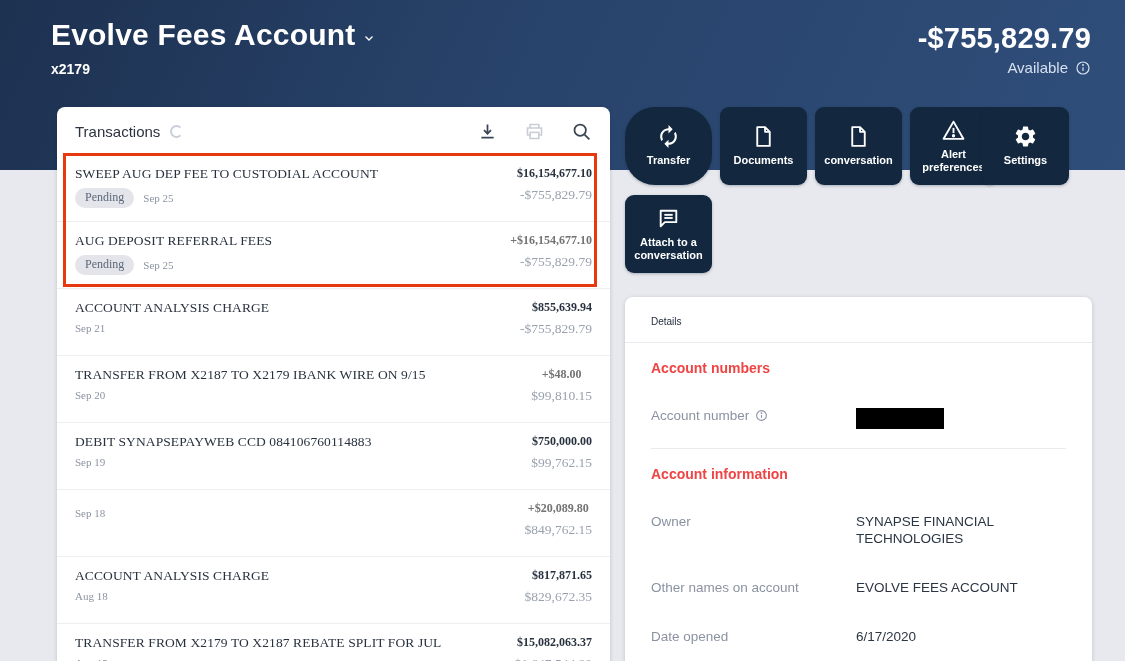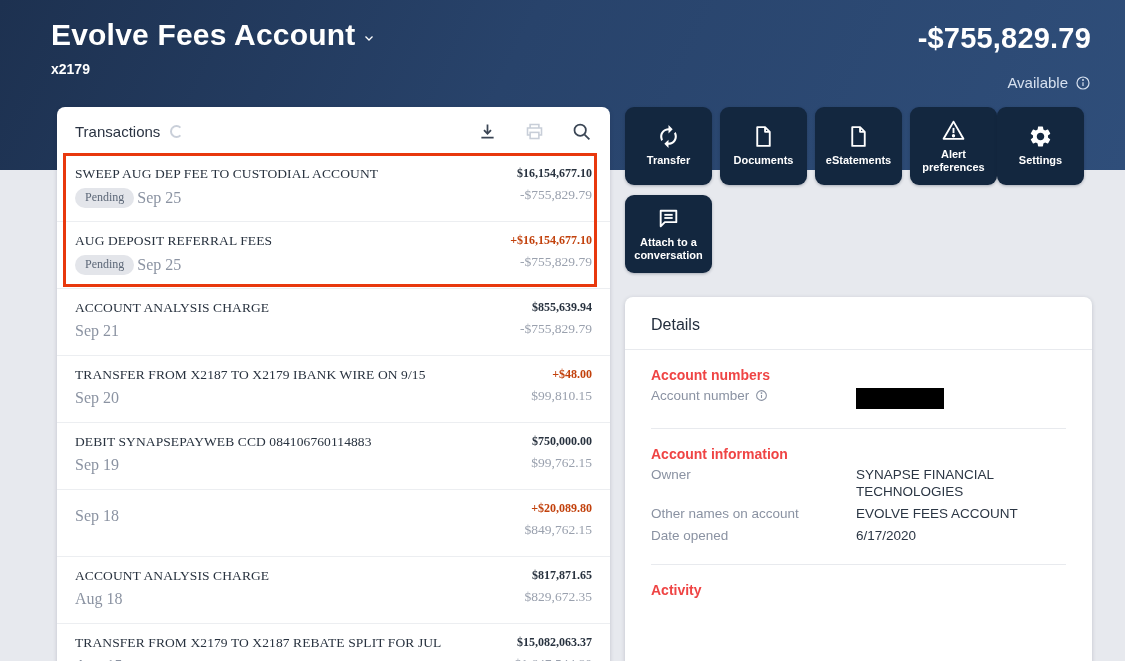--- a/index.html
+++ b/index.html
@@ -7,60 +7,60 @@
               font-family:"Liberation Sans", sans-serif; }
 
   
   .hero { position:absolute; left:0; top:0; width:1125px; height:170px;
           background:linear-gradient(115deg,#1d3150 0%,#28436b 45%,#2f4e7a 100%); }
   .hero-left { position:absolute; left:51px; top:18px; color:#fff; }
   .acct-title { font-size:30px; font-weight:bold; letter-spacing:.2px; display:flex; align-items:center; gap:8px; cursor:pointer; }
   .acct-mask { font-size:14px; margin-top:9px; font-weight:700; }
   .hero-right { position:absolute; right:34px; top:22px; text-align:right; color:#fff; }
   .balance { font-size:29px; font-weight:bold; letter-spacing:.2px; }
-  .avail { margin-top:19px; font-size:15px; color:#d6e0ef; display:flex; justify-content:flex-end; align-items:center; gap:7px; }
+  .avail { margin-top:4px; font-size:15px; color:#d6e0ef; display:flex; justify-content:flex-end; align-items:center; gap:7px; }
 
   
   .tx-panel { position:absolute; left:57px; top:107px; width:553px; height:620px;
               background:#fff; border-radius:8px; box-shadow:0 1px 4px rgba(30,40,60,.18); }
   .tx-head { height:48px; display:flex; align-items:center; padding:0 18px; gap:10px; }
   .tx-title { font-size:15px; font-weight:500; color:#2a3342; }
   .spinner { width:13px; height:13px; border-radius:50%; border:2px solid #c9cfd9; border-right-color:transparent; }
   .tx-head .grow { flex:1; }
   .hicon { width:21px; height:21px; color:#3a4554; cursor:pointer; margin-left:16px; }
   .hicon.disabled { color:#c8ced8; cursor:default; }
   .tx-row { height:67px; padding:11px 18px 0; display:flex; justify-content:space-between;
             border-bottom:1px solid #eceef1; cursor:pointer; background:#fff;font-family:Liberation Serif, serif; }
   .tx-desc { font-size:13.5px; color:#28323f; letter-spacing:.1px; }
-  .tx-sub { margin-top:6px; display:flex; align-items:center; gap:3px; }
+  .tx-sub { margin-top:6px; display:flex; align-items:center; gap:9px; }
   .badge { background:#e3e5ea; color:#5d6878; font-size:12px; padding:2px 10px 3px; border-radius:10px; }
-  .tx-date { font-size:16px; color:#8b93a2; }
+  .tx-date { font-size:11px; color:#8b93a2; }
   .tx-right { text-align:right; flex-shrink:0; padding-left:12px; }
   .tx-amt { font-size:12px; font-weight:600; color:#28323f; }
-  .tx-amt.pos { color:#c2410c; }
+  .tx-amt.pos { color:#737373;text-align:center; }
   .tx-bal { margin-top:6px; font-size:13.5px; color:#9aa1ae; }
   .highlight-box { position:absolute; left:6px; top:46px; width:534px; height:134px;
                    border:3px solid #e8380d; z-index:3; pointer-events:none; }
 
   
   .actions { position:absolute; left:625px; top:107px; width:467px; }
   .abtn { position:absolute; width:87px; height:78px; background:#13273f; border-radius:9px;
           color:#fff; display:flex; flex-direction:column; align-items:center; justify-content:center;
           gap:5px; cursor:pointer; box-shadow:0 1px 3px rgba(20,30,50,.3); }
   .abtn svg { width:25px; height:25px; }
   .abtn .lbl { font-size:11px; font-weight:bold; line-height:1.2; text-align:center; padding:0 3px; }
 
   
   .details { position:absolute; left:625px; top:297px; width:467px; height:380px;
              background:#fff; border-radius:8px; box-shadow:0 1px 4px rgba(30,40,60,.18); }
-  .d-title { padding:19px 26px 15px; font-size:16px; font-weight:500; color:#232e3d; }
+  .d-title { padding:19px 26px 15px; font-size:10px; font-weight:500; color:#232e3d; }
   .d-hr { border:none; border-top:1px solid #e8eaee; }
   .d-body { padding:0 26px; }
   .d-sec { margin-top:17px; font-size:14px; font-weight:bold; color:#ef4444; }
-  .d-row { display:grid; grid-template-columns:205px 1fr; margin-top:5px; align-items:start; }
+  .d-row { display:grid; grid-template-columns:205px 1fr; margin-top:32px; align-items:start; }
   .d-label { font-size:13.5px; color:#8a92a2; display:flex; align-items:center; gap:6px; }
   .d-val { font-size:13.5px; color:#2b3644; line-height:1.25; }
   .d-val.wrap { max-width:175px; }
   .redacted { width:88px; height:21px; background:#000; }
   .d-hr.inner { margin-top:19px; }
 
   .caret { width:12px; height:12px; margin-top:6px; }
   .iicon { width:16px; height:16px; color:#d6e0ef; }
   .iicon.gray { color:#8a92a2; width:13px; height:13px; }
 </style>
@@ -206,49 +206,49 @@
         </div>
       </div>
     <div class="tx-right">
         <div class="tx-amt">$15,082,063.37</div>
       <div class="tx-bal">$1,647,544.80</div>
       </div>
   </div>
 </div>
 
 <div class="actions">
-  <div class="abtn" style="left:0; top:0;">
+  <div class="abtn" style="left:0; top:0;border-radius:30px;">
     <svg viewBox="0 0 24 24" fill="#fff">
         <path d="M12 6v3l4-4-4-4v3c-4.42 0-8 3.58-8 8 0 1.57.46 3.03 1.24 4.26L6.7 14.8c-.45-.83-.7-1.79-.7-2.8 0-3.31 2.69-6 6-6zm6.76 1.74L17.3 9.2c.44.84.7 1.79.7 2.8 0 3.31-2.69 6-6 6v-3l-4 4 4 4v-3c4.42 0 8-3.58 8-8 0-1.57-.46-3.03-1.24-4.26z"></path>
       </svg>
     <span class="lbl">Transfer</span>
   </div>
   <div class="abtn" style="left:95px; top:0;">
     <svg viewBox="0 0 24 24" fill="none" stroke="#fff" stroke-width="1.8" stroke-linejoin="round">
         <path d="M13.5 3H6v18h12V7.5z"></path>
         <path d="M13.5 3v4.5H18"></path>
       </svg>
     <span class="lbl">Documents</span>
   </div>
   <div class="abtn" style="left:190px; top:0;">
     <svg viewBox="0 0 24 24" fill="none" stroke="#fff" stroke-width="1.8" stroke-linejoin="round">
         <path d="M13.5 3H6v18h12V7.5z"></path>
         <path d="M13.5 3v4.5H18"></path>
       </svg>
-    <span class="lbl">eStatements</span>
+    <span class="lbl">conversation</span>
   </div>
   <div class="abtn" style="left:285px; top:0;">
     <svg viewBox="0 0 24 24" fill="none" stroke="#fff" stroke-width="1.8" stroke-linejoin="round">
         <path d="M12 3.5L21.5 20h-19z"></path>
         <line x1="12" y1="9.5" x2="12" y2="14.5"></line>
         <circle cx="12" cy="17" r="0.7" fill="#fff"></circle>
       </svg>
     <span class="lbl">Alert preferences</span>
   </div>
-  <div class="abtn" style="left:372px; top:0;">
+  <div class="abtn" style="left:357px; top:0;">
     <svg viewBox="0 0 24 24" fill="#fff">
         <path d="M19.14 12.94c.04-.3.06-.61.06-.94 0-.32-.02-.64-.07-.94l2.03-1.58a.49.49 0 0 0 .12-.61l-1.92-3.32a.49.49 0 0 0-.59-.22l-2.39.96c-.5-.38-1.03-.7-1.62-.94l-.36-2.54a.484.484 0 0 0-.48-.41h-3.84c-.24 0-.43.17-.47.41L9.25 5.35c-.59.24-1.13.57-1.62.94L5.24 5.33a.49.49 0 0 0-.59.22L2.74 8.87c-.12.21-.08.47.12.61l2.03 1.58c-.05.3-.09.63-.09.94s.02.64.07.94l-2.03 1.58a.49.49 0 0 0-.12.61l1.92 3.32c.12.22.37.29.59.22l2.39-.96c.5.38 1.03.7 1.62.94l.36 2.54c.05.24.24.41.48.41h3.84c.24 0 .44-.17.47-.41l.36-2.54c.59-.24 1.13-.56 1.62-.94l2.39.96c.22.08.47 0 .59-.22l1.92-3.32c.12-.22.07-.47-.12-.61l-2.01-1.58zM12 15.6c-1.98 0-3.6-1.62-3.6-3.6s1.62-3.6 3.6-3.6 3.6 1.62 3.6 3.6-1.62 3.6-3.6 3.6z"></path>
       </svg>
     <span class="lbl">Settings</span>
   </div>
   <div class="abtn" style="left:0; top:88px;">
     <svg viewBox="0 0 24 24" fill="none" stroke="#fff" stroke-width="1.8" stroke-linejoin="round">
         <path d="M4.5 4.5h15v11h-11l-4 4z"></path>
         <line x1="8" y1="8.5" x2="16" y2="8.5"></line>
         <line x1="8" y1="11.5" x2="16" y2="11.5"></line>

